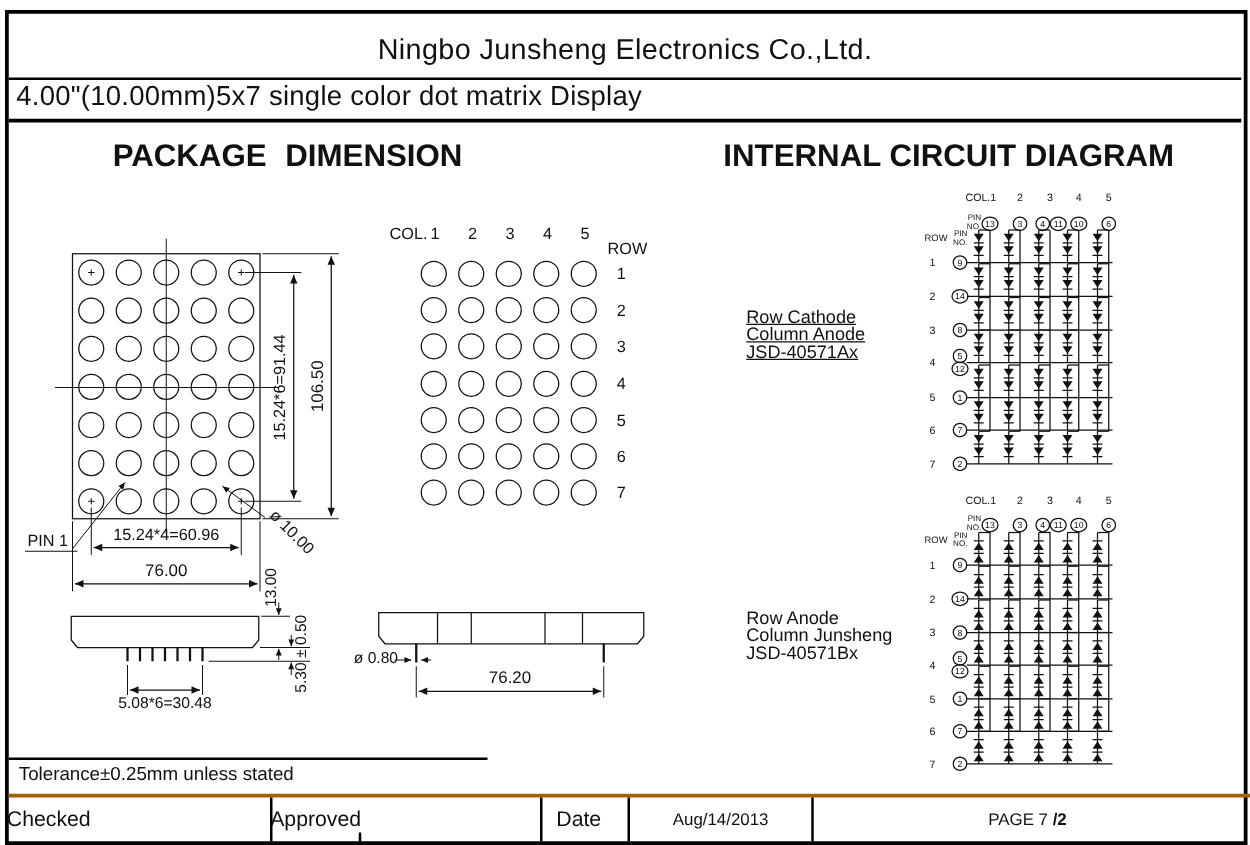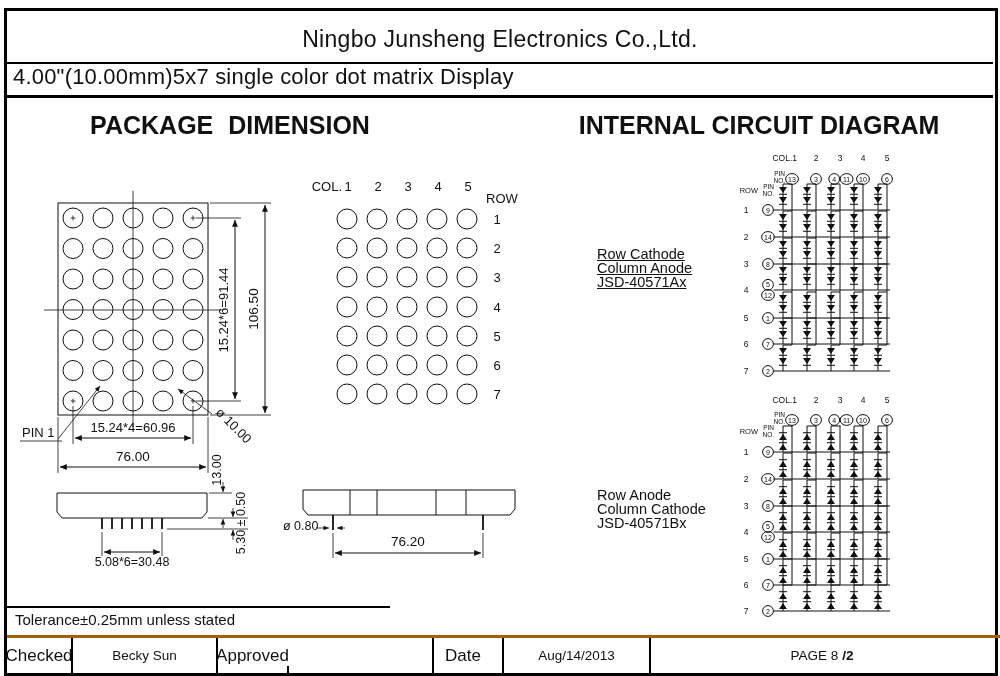--- a/index.html
+++ b/index.html
@@ -42,21 +42,21 @@
   <div class="sec-title sec-left">PACKAGE DIMENSION</div>
   <div class="sec-title sec-right">INTERNAL CIRCUIT DIAGRAM</div>
 
   <div class="clabel clabel-a">
     <div>Row Cathode</div>
     <div>Column Anode</div>
     <div>JSD-40571Ax</div>
   </div>
   <div class="clabel clabel-b">
     <div>Row Anode</div>
-    <div>Column Cathode</div>
+    <div>Column Junsheng</div>
     <div>JSD-40571Bx</div>
   </div>
 
   <div class="hline tolrule"></div>
   <div class="tol">Tolerance±0.25mm unless stated</div>
 
   <svg class="drawing" viewBox="0 0 1000 676">
     <defs>
       <marker id="arr" viewBox="0 0 10 10" refX="8.5" refY="5" markerWidth="10" markerHeight="8" orient="auto-start-reverse">
         <path d="M0,1.3 L8.5,5 L0,8.7 Z" fill="#111"></path>
@@ -775,22 +775,21 @@
         <line x1="878" y1="585" x2="878" y2="611" class="ln"></line>
         <path d="M874,599 L882,599 L878,593 Z" fill="#111"></path>
         <line x1="874" y1="591.7" x2="882" y2="591.7" class="ln" stroke-width="1.4"></line>
         <path d="M874,609 L882,609 L878,603 Z" fill="#111"></path>
         <line x1="874" y1="601.7" x2="882" y2="601.7" class="ln" stroke-width="1.4"></line>
       </g>
   </svg>
 
   <div class="ftable">
     <div class="fcell first flabel" style="left:0;width:64px;">Checked</div>
-    <div class="fcell" style="left:64px;width:145px;">Becky Sun</div>
     <div class="fcell flabel" style="left:209px;width:71px;">Approved</div>
     <div class="fcell" style="left:280px;width:145px;margin-top:28px;">Jason Lou</div>
     <div class="fcell flabel" style="left:425px;width:60px;">Date</div>
     <div class="fcell" style="left:495px;width:147px;">Aug/14/2013</div>
     <div class="fcell" style="left:642px;width:344px;">
-      <span>PAGE 8</span>&nbsp;<span class="bold">/2</span>
+      <span>PAGE 7</span>&nbsp;<span class="bold">/2</span>
     </div>
   </div>
 </div>
 
 </body></html>

